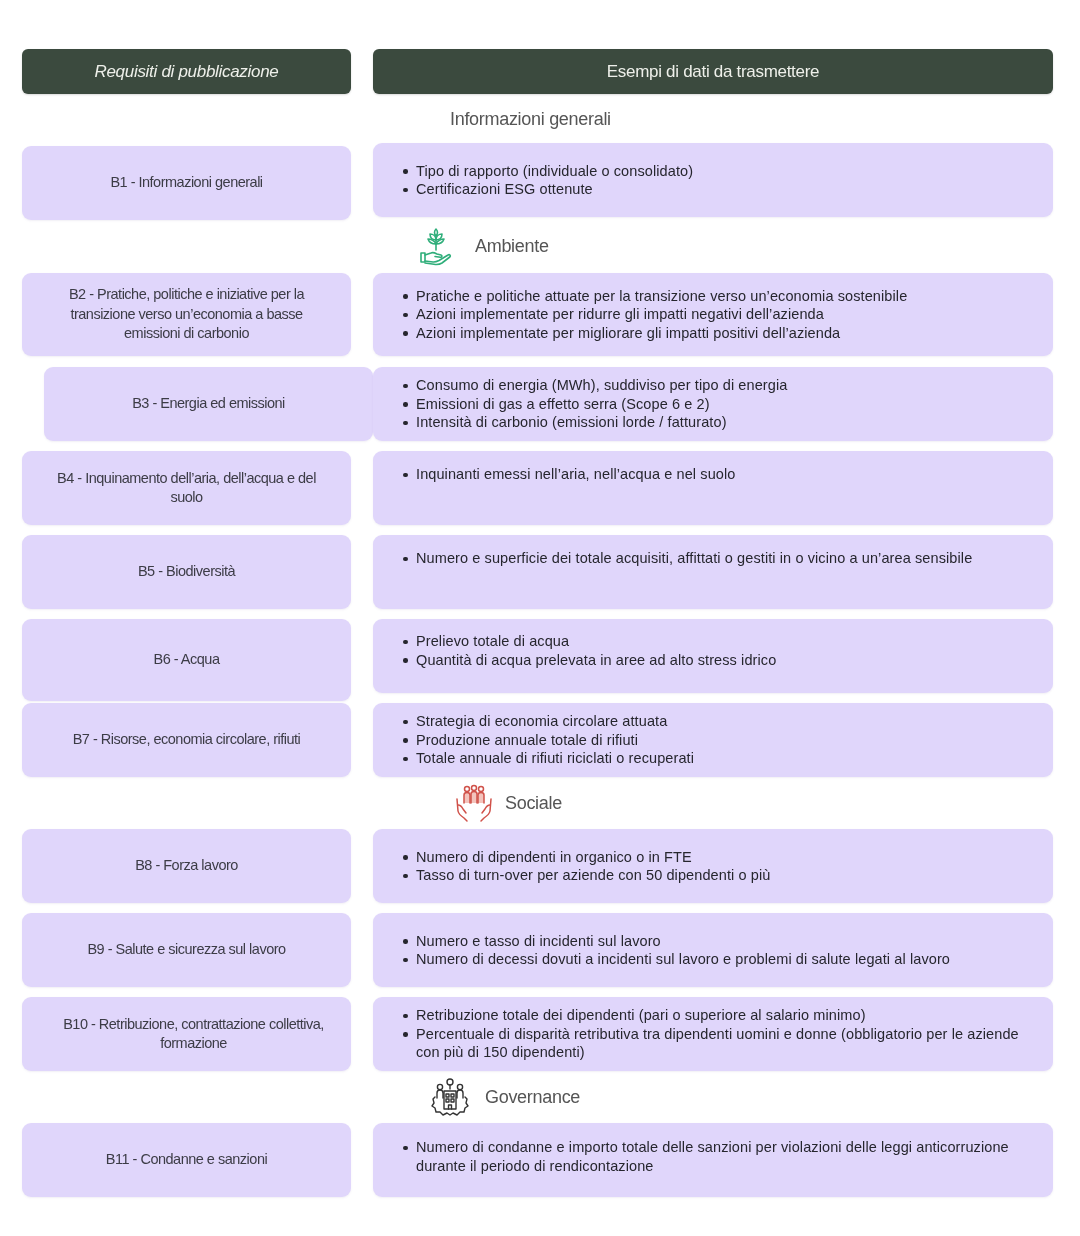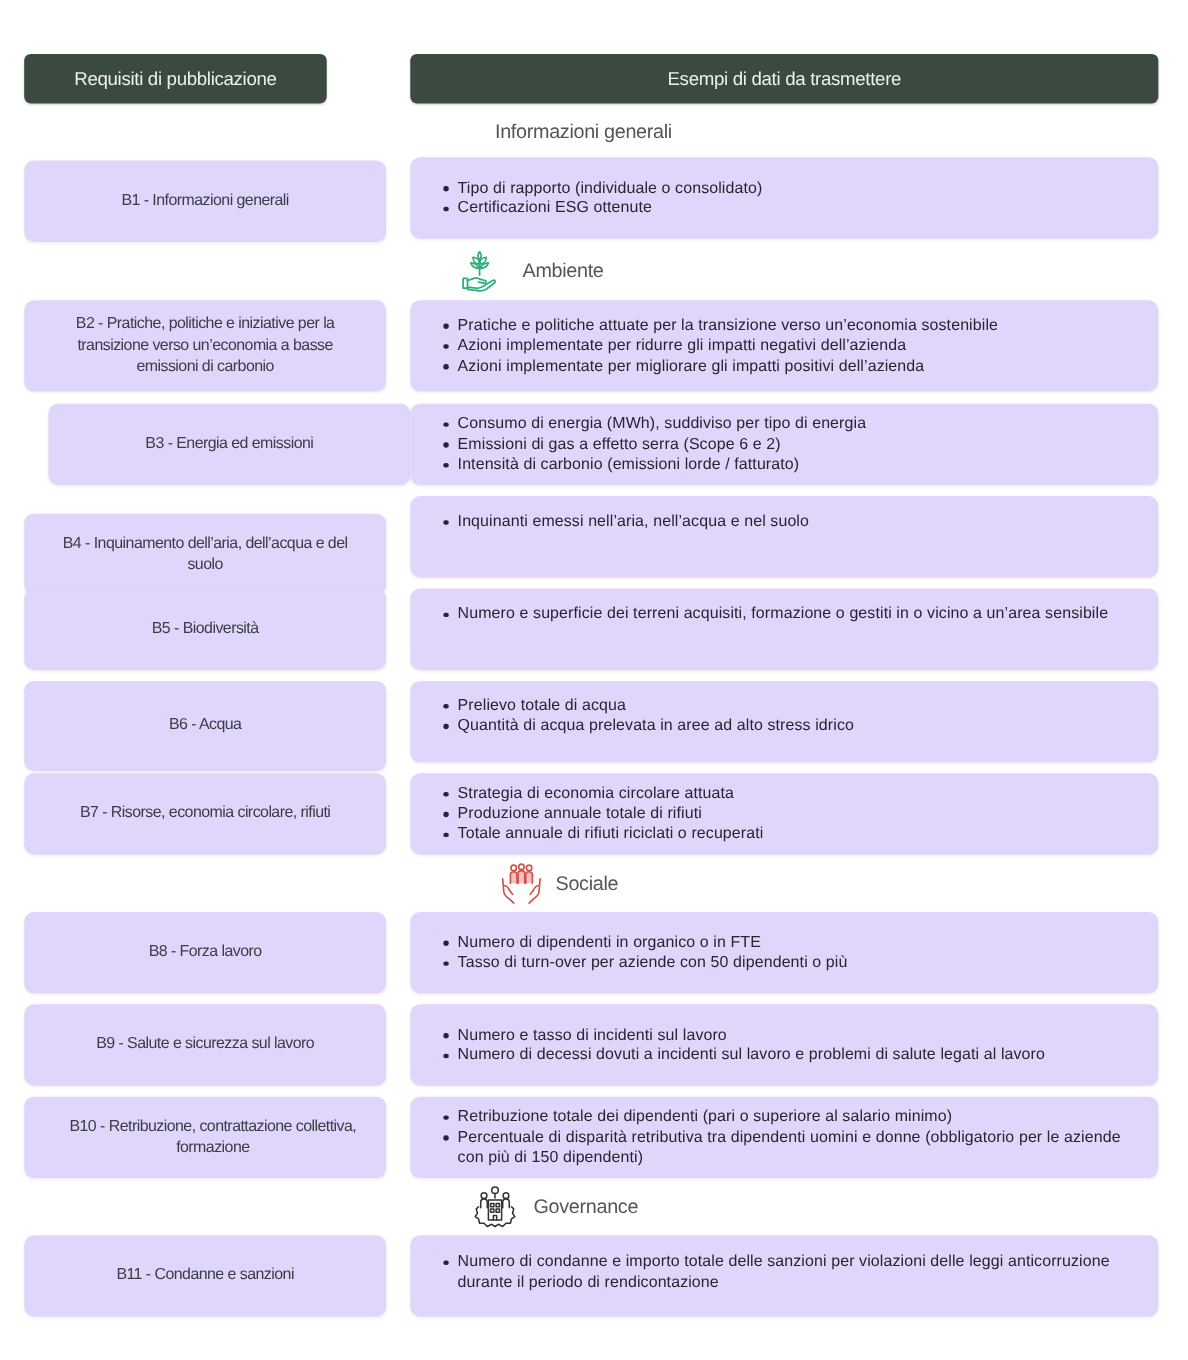--- a/index.html
+++ b/index.html
@@ -6,21 +6,21 @@
     html, body { width: 1080px; height: 1236px; background: #ffffff; overflow: hidden; }
     body { position: relative; font-family: "Liberation Sans", sans-serif; color: #2b2b33; }
 
     .hdr {
       position: absolute; top: 49px; height: 45px;
       background: #3b4a3e; border-radius: 6px;
       color: #eef0ea; font-size: 17px; letter-spacing: -0.3px;
       display: flex; align-items: center; justify-content: center;
       box-shadow: 0 1px 2px rgba(0,0,0,0.15);
     }
-    .hdr.left { left: 22px; width: 275px; }
+    .hdr.left { left: 22px; width: 329px; font-style: italic; }
     .hdr.right { left: 373px; width: 680px; }
 
     .sec {
       position: absolute; left: 373px; width: 680px; height: 40px;
       display: flex; align-items: center; justify-content: center;
       font-size: 18px; color: #555; letter-spacing: -0.3px;
     }
     .sec .ico { width: 42px; height: 40px; margin-right: 18px; display: flex; align-items: center; justify-content: center; }
     .sec .ico svg { width: 40px; height: 40px; }
 
@@ -99,35 +99,35 @@
   <span>B3 - Energia ed emissioni</span>
 </div>
 <div class="box rbox" style="top:367px; height:74px;">
   <ul>
     <li>Consumo di energia (MWh), suddiviso per tipo di energia</li>
     <li>Emissioni di gas a effetto serra (Scope 6 e 2)</li>
     <li>Intensità di carbonio (emissioni lorde / fatturato)</li>
   </ul>
 </div>
 
-<div class="box lbox" style="top:451px; height:74px;margin-top:16px;">
+<div class="box lbox" style="top:451px; height:74px;">
   <span>B4 - Inquinamento dell’aria, dell’acqua e del suolo</span>
 </div>
 <div class="box rbox top" style="top:451px; height:74px; padding-top:14px;">
   <ul>
     <li>Inquinanti emessi nell’aria, nell’acqua e nel suolo</li>
   </ul>
 </div>
 
 <div class="box lbox" style="top:535px; height:74px;">
   <span>B5 - Biodiversità</span>
 </div>
 <div class="box rbox top" style="top:535px; height:74px; padding-top:14px;">
   <ul>
-    <li>Numero e superficie dei terreni acquisiti, formazione o gestiti in o vicino a un’area sensibile</li>
+    <li>Numero e superficie dei totale acquisiti, affittati o gestiti in o vicino a un’area sensibile</li>
   </ul>
 </div>
 
 <div class="box lbox" style="top:619px; height:82px;">
   <span>B6 - Acqua</span>
 </div>
 <div class="box rbox top" style="top:619px; height:74px; padding-top:13px;">
   <ul>
     <li>Prelievo totale di acqua</li>
     <li>Quantità di acqua prelevata in aree ad alto stress idrico</li>

